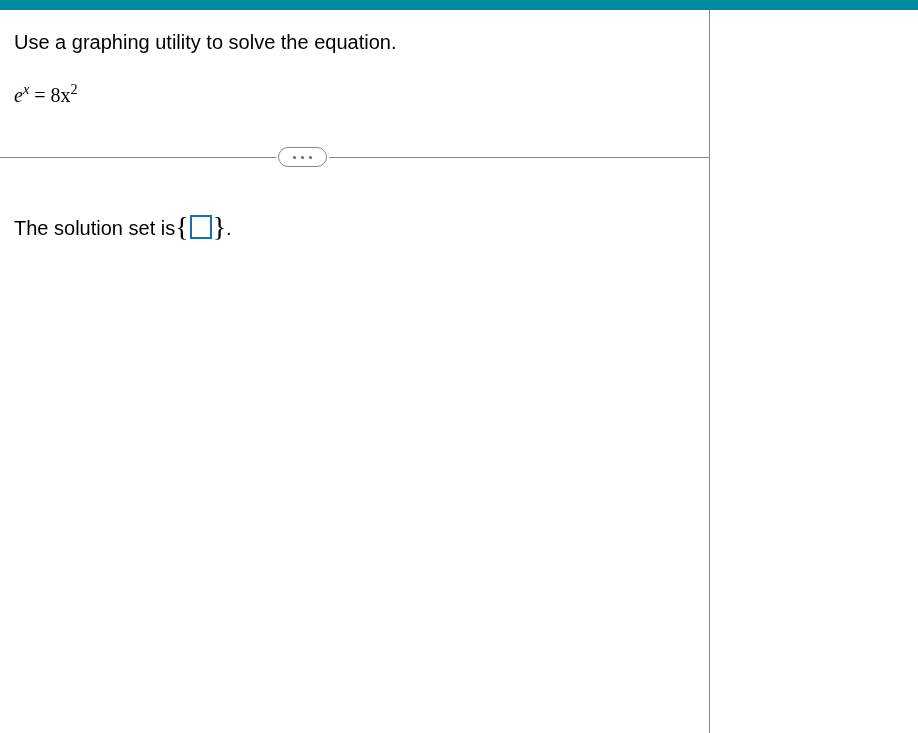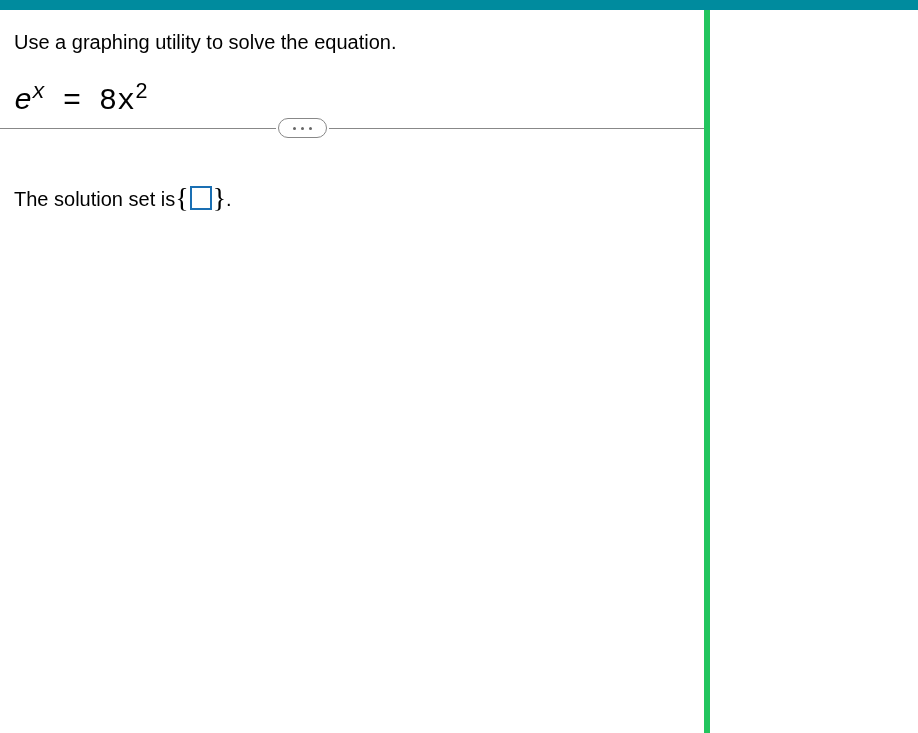--- a/index.html
+++ b/index.html
@@ -21,34 +21,35 @@
       height: 10px;
       background: #008b9e;
     }
     .container {
       display: flex;
       height: calc(100% - 10px);
     }
     .content-area {
       width: 710px;
       padding: 18px 14px 0 14px;
-      border-right: 6px solid #22c55e;
+      border-right: 1px solid #22c55e;
     }
     .right-area {
       flex: 1;
     }
     .instruction {
       color: #000;
       margin-bottom: 28px;
       line-height: 1.4;
     }
     .equation {
-      font-family: Liberation Mono, monospace;
+      font-family: Liberation Serif, serif;
       font-style: italic;
-      font-size: 30px;
+      font-size: 20px;
+      margin-bottom: 40px;
     }
     .equation .upright {
       font-style: normal;
     }
     .equation sup {
       font-size: 0.72em;
       vertical-align: super;
       line-height: 0;
     }
     .divider-row {

